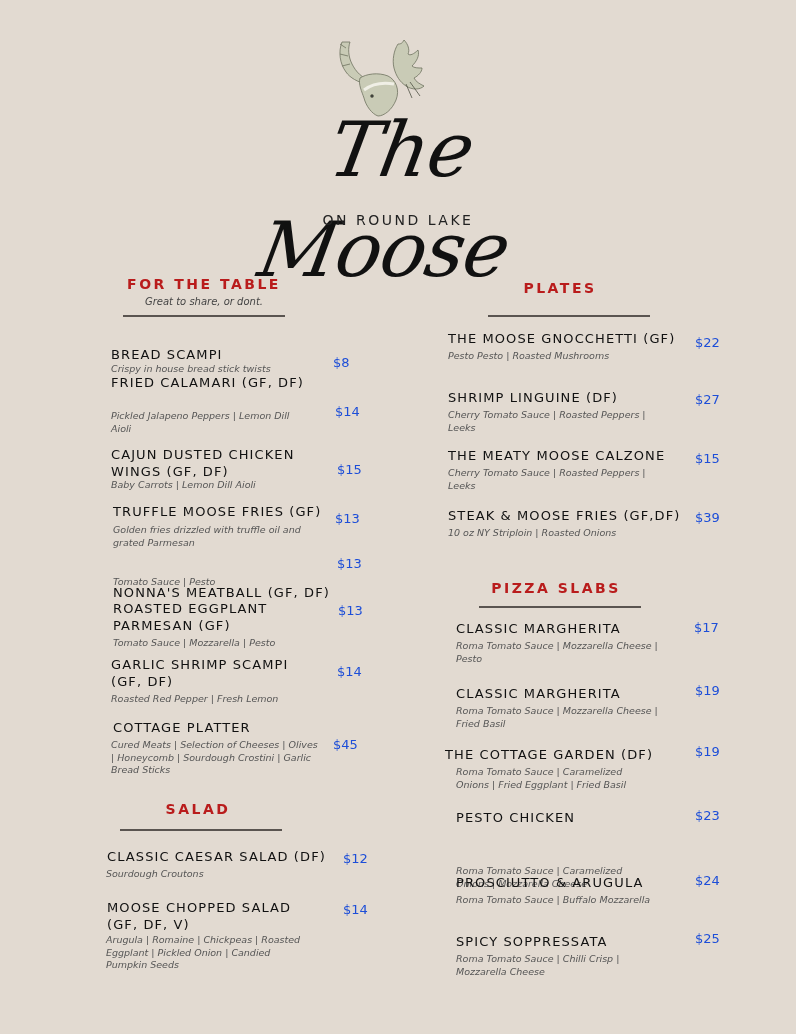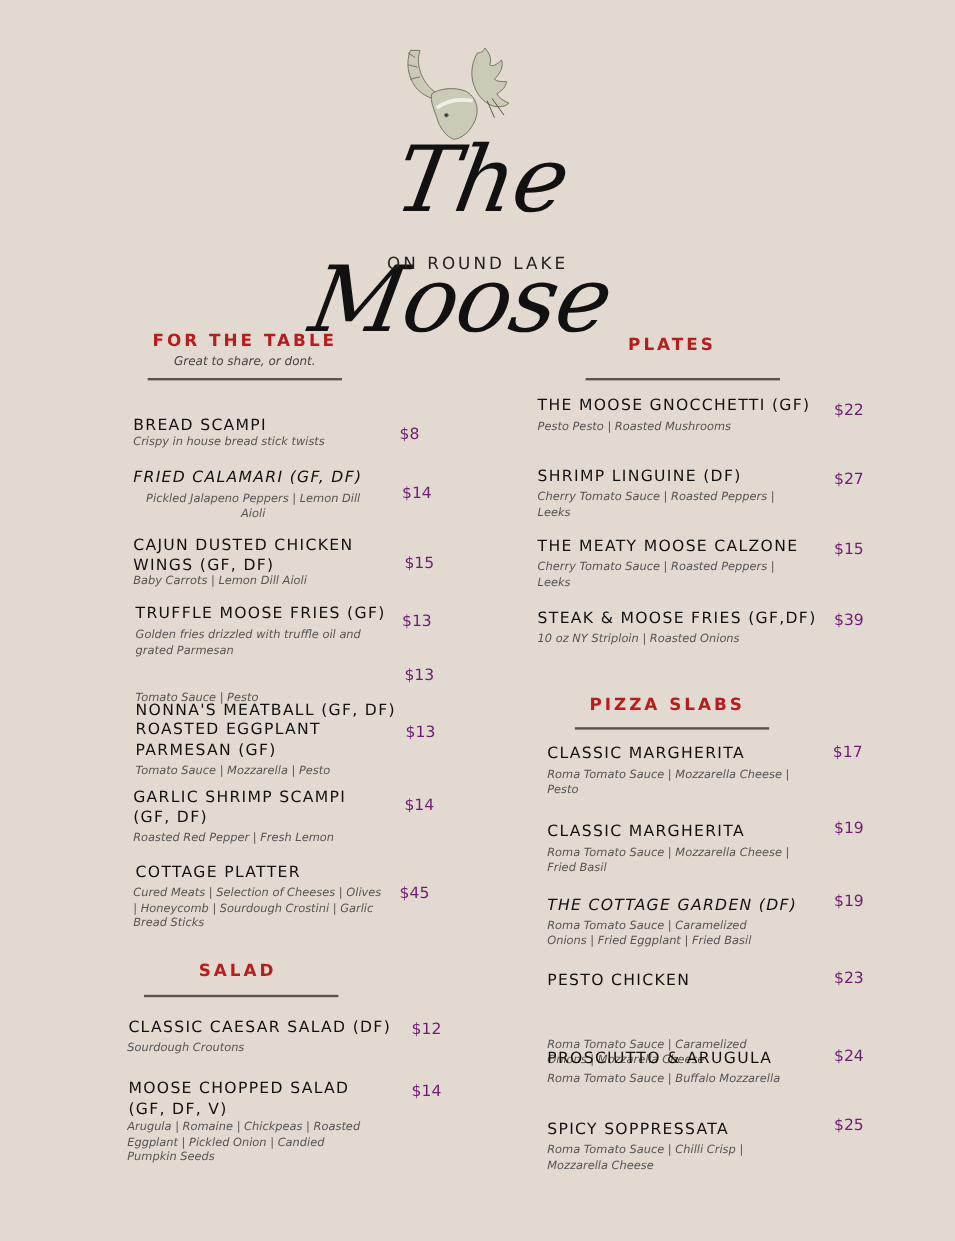--- a/index.html
+++ b/index.html
@@ -58,21 +58,21 @@
       color: #111;
     }
     .item-desc {
       font-size: 9.5px;
       font-style: italic;
       line-height: 12.5px;
       color: #555;
     }
     .price {
       font-size: 13px;
-      color: #701a75;
+      color: #1d4ed8;
     }
   </style>
 </head>
 <body>
 
 <div class="abs moose-icon">
   <svg width="92" height="80" viewBox="0 0 92 80">
     <g fill="#c9cbb6" stroke="#6f7260" stroke-width="0.8">
 
       <path d="M6 4 C2 14 4 26 10 34 C14 40 22 44 30 46 L34 42 C26 40 20 34 16 26 C12 18 12 10 14 4 Z"></path>
@@ -95,22 +95,22 @@
 <div class="abs section-sub" style="left:104px; width:200px; top:296px;">Great to share, or dont.</div>
 <div class="abs rule" style="left:123px; width:162px; top:315px;"></div>
 
 <div>
   <div>
     <div class="abs item-name" style="left:111px; top:346px; width:210px;">BREAD SCAMPI</div>
     <div class="abs item-desc" style="left:111px; top:363px; width:210px;">Crispy in house bread stick twists</div>
     <div class="abs price" style="left:333px; top:355px;">$8</div>
   </div>
   <div>
-    <div class="abs item-name" style="left:111px; top:390px; width:215px;font-style:italic;">FRIED CALAMARI (GF, DF)</div>
-    <div class="abs item-desc" style="left:111px; top:410px; width:200px;text-align:center;">Pickled Jalapeno Peppers | Lemon Dill Aioli</div>
+    <div class="abs item-name" style="left:111px; top:374px; width:215px;">FRIED CALAMARI (GF, DF)</div>
+    <div class="abs item-desc" style="left:111px; top:410px; width:200px;">Pickled Jalapeno Peppers | Lemon Dill Aioli</div>
     <div class="abs price" style="left:335px; top:404px;">$14</div>
   </div>
   <div>
     <div class="abs item-name" style="left:111px; top:446px; width:195px;">CAJUN DUSTED CHICKEN WINGS (GF, DF)</div>
     <div class="abs item-desc" style="left:111px; top:479px; width:210px;">Baby Carrots | Lemon Dill Aioli</div>
     <div class="abs price" style="left:337px; top:462px;">$15</div>
   </div>
   <div>
     <div class="abs item-name" style="left:113px; top:503px; width:215px;">TRUFFLE MOOSE FRIES (GF)</div>
     <div class="abs item-desc" style="left:113px; top:524px; width:205px;">Golden fries drizzled with truffle oil and grated Parmesan</div>
@@ -188,21 +188,21 @@
     <div class="abs item-name" style="left:456px; top:620px; width:220px;">CLASSIC MARGHERITA</div>
     <div class="abs item-desc" style="left:456px; top:640px; width:205px;">Roma Tomato Sauce | Mozzarella Cheese | Pesto</div>
     <div class="abs price" style="left:694px; top:620px;">$17</div>
   </div>
   <div>
     <div class="abs item-name" style="left:456px; top:685px; width:220px;">CLASSIC MARGHERITA</div>
     <div class="abs item-desc" style="left:456px; top:705px; width:205px;">Roma Tomato Sauce | Mozzarella Cheese | Fried Basil</div>
     <div class="abs price" style="left:695px; top:683px;">$19</div>
   </div>
   <div>
-    <div class="abs item-name" style="left:456px; top:746px; width:230px;font-style:italic;">THE COTTAGE GARDEN (DF)</div>
+    <div class="abs item-name" style="left:445px; top:746px; width:230px;">THE COTTAGE GARDEN (DF)</div>
     <div class="abs item-desc" style="left:456px; top:766px; width:180px;">Roma Tomato Sauce | Caramelized Onions | Fried Eggplant | Fried Basil</div>
     <div class="abs price" style="left:695px; top:744px;">$19</div>
   </div>
   <div>
     <div class="abs item-name" style="left:456px; top:809px; width:220px;">PESTO CHICKEN</div>
     <div class="abs item-desc" style="left:456px; top:829px; width:180px;margin-top:36px;">Roma Tomato Sauce | Caramelized Onions | Mozzarella Cheese</div>
     <div class="abs price" style="left:695px; top:808px;">$23</div>
   </div>
   <div>
     <div class="abs item-name" style="left:456px; top:874px; width:220px;">PROSCIUTTO &amp; ARUGULA</div>

